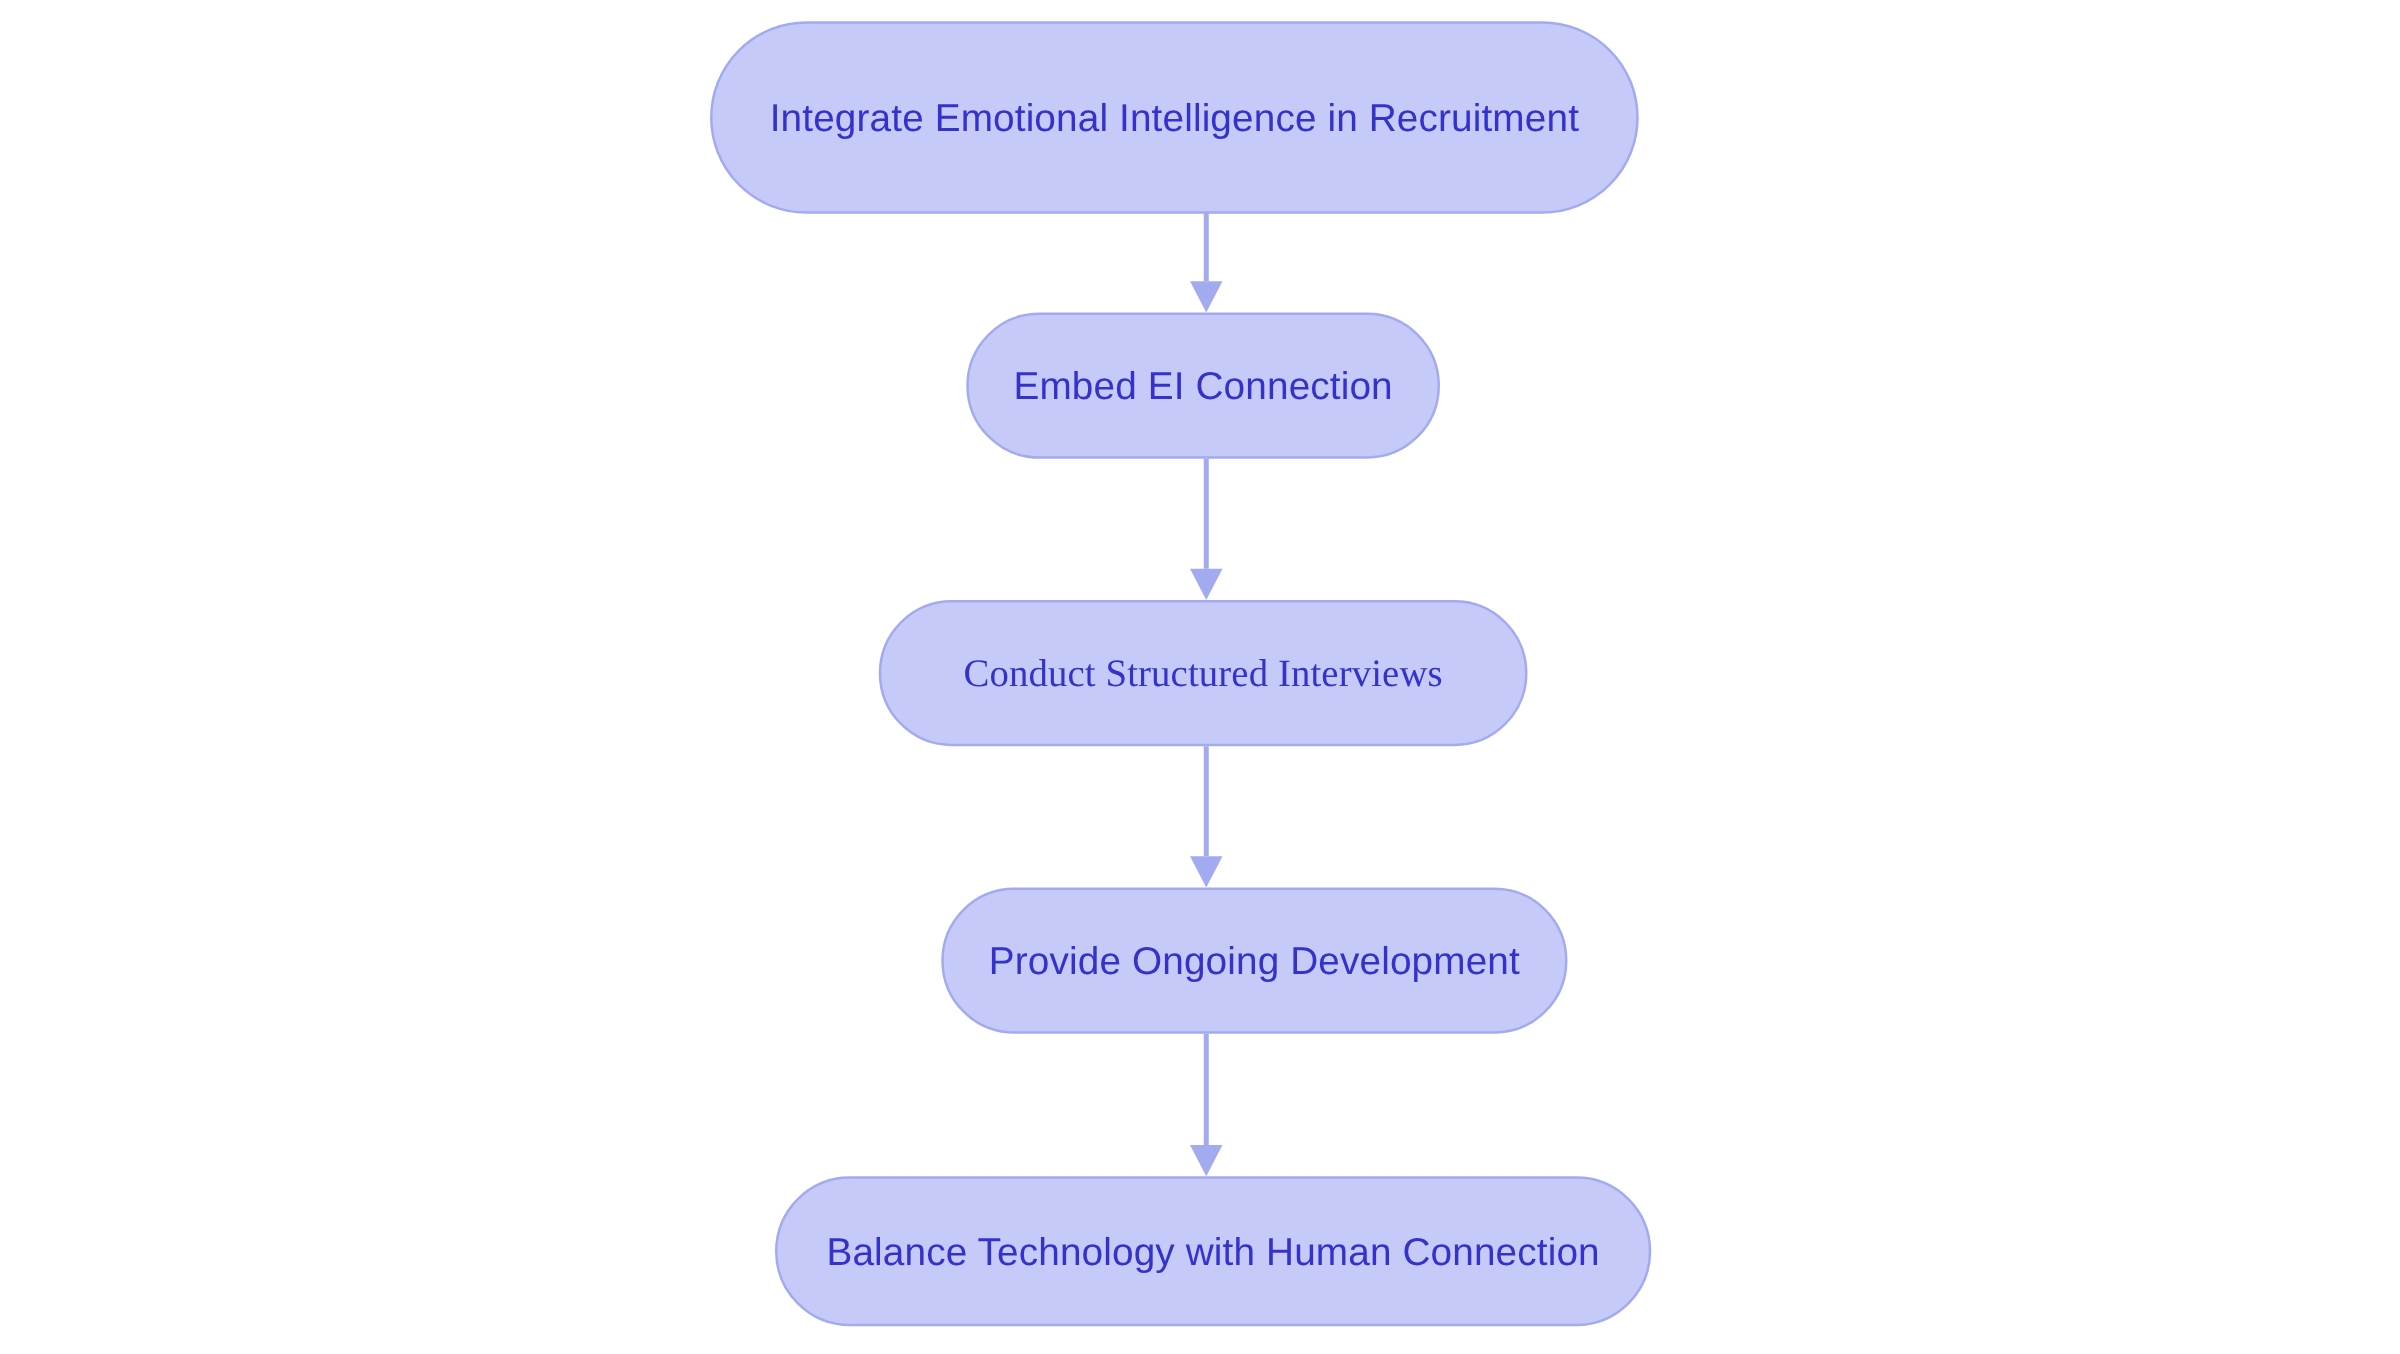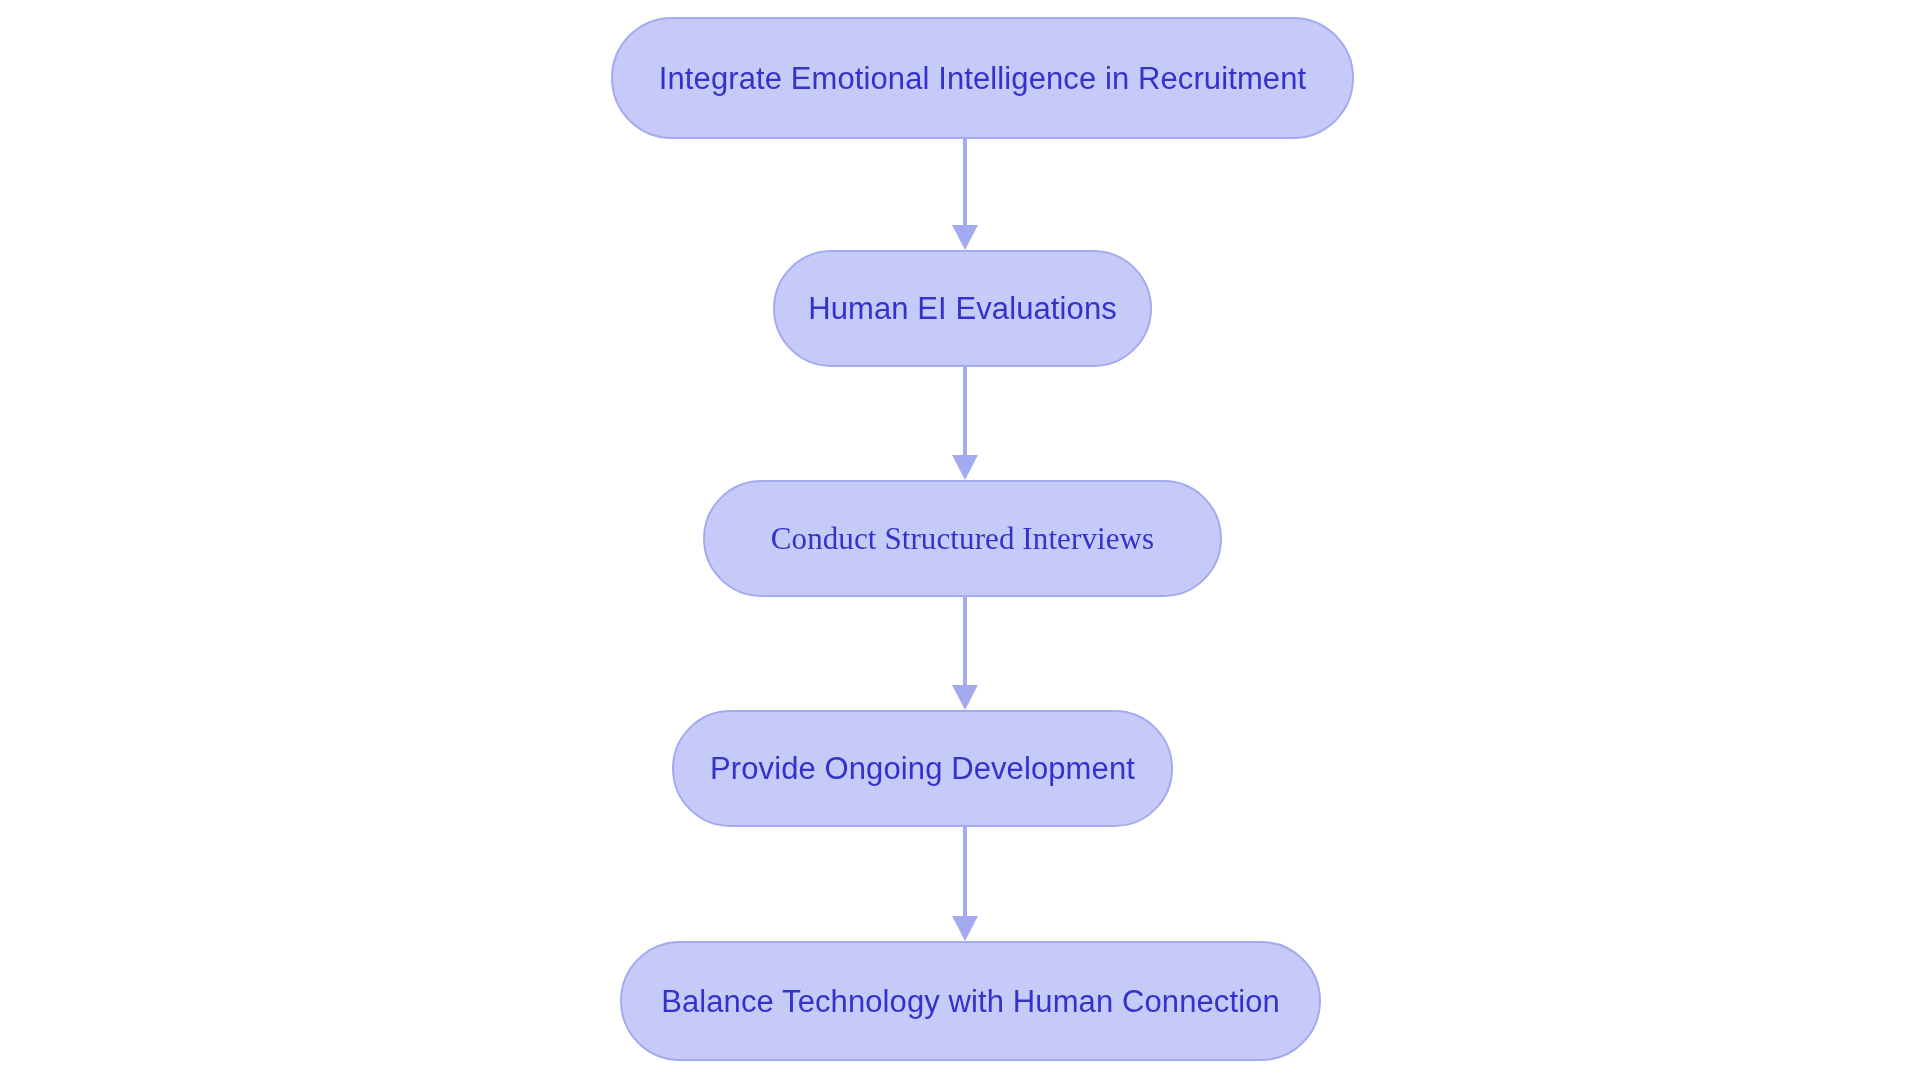--- a/index.html
+++ b/index.html
@@ -84,33 +84,33 @@
   <div class="flow-edge" style="left:945px; top:597px; width:40px; height:113px;">
     <div class="edge-line" style="height:88px;"></div>
     <div class="edge-head"></div>
   </div>
 
   <div class="flow-edge" style="left:945px; top:827px; width:40px; height:114px;">
     <div class="edge-line" style="height:89px;"></div>
     <div class="edge-head"></div>
   </div>
 
-  <div class="flow-node" style="left:611px; top:17px; width:743px; height:122px;">
+  <div class="flow-node" style="left:568px; top:17px; width:743px; height:154px;">
     <span class="node-label">Integrate Emotional Intelligence in Recruitment</span>
   </div>
 
   <div class="flow-node" style="left:773px; top:250px; width:379px; height:117px;">
-    <span class="node-label">Human EI Evaluations</span>
+    <span class="node-label">Embed EI Connection</span>
   </div>
 
   <div class="flow-node" style="left:703px; top:480px; width:519px; height:117px;font-family:Liberation Serif, serif;">
     <span class="node-label">Conduct Structured Interviews</span>
   </div>
 
-  <div class="flow-node" style="left:672px; top:710px; width:501px; height:117px;">
+  <div class="flow-node" style="left:753px; top:710px; width:501px; height:117px;">
     <span class="node-label">Provide Ongoing Development</span>
   </div>
 
   <div class="flow-node" style="left:620px; top:941px; width:701px; height:120px;">
     <span class="node-label">Balance Technology with Human Connection</span>
   </div>
 
 </div>
 
 </body></html>

